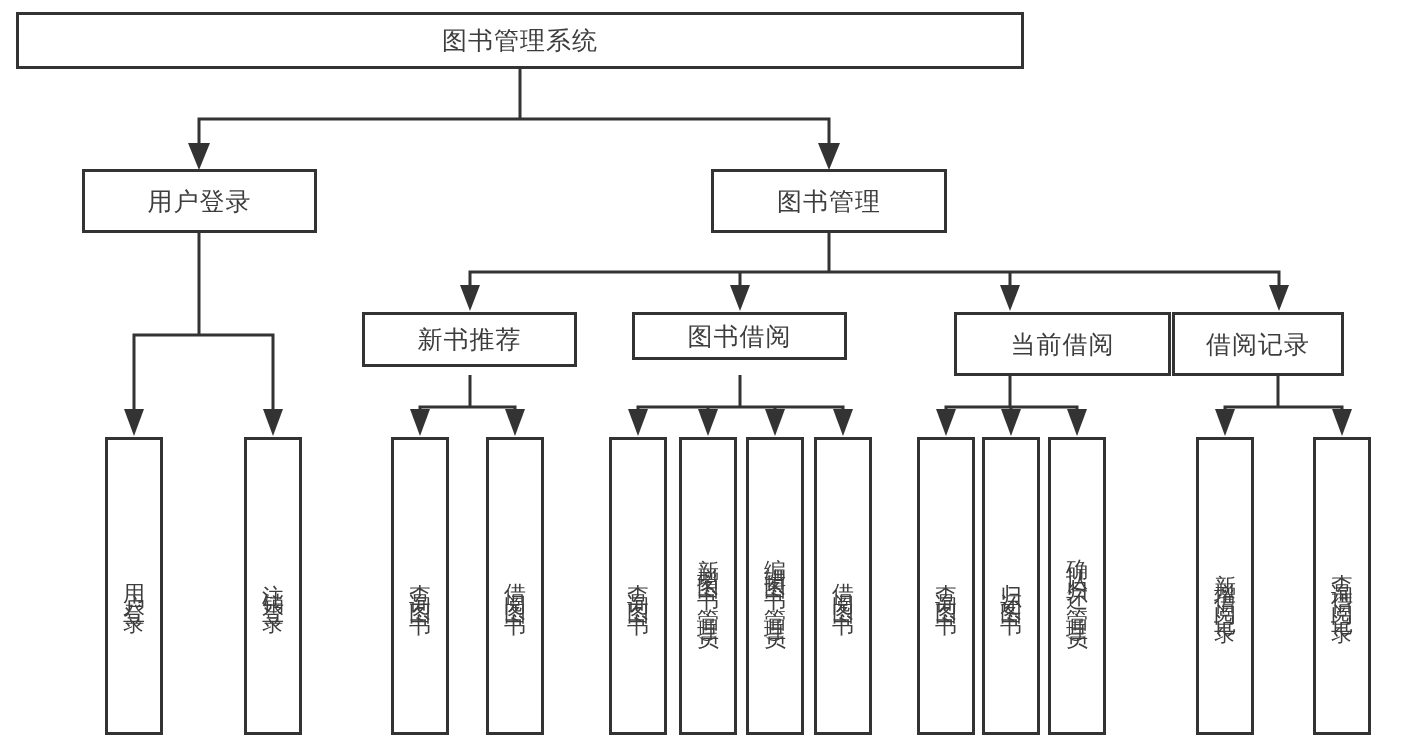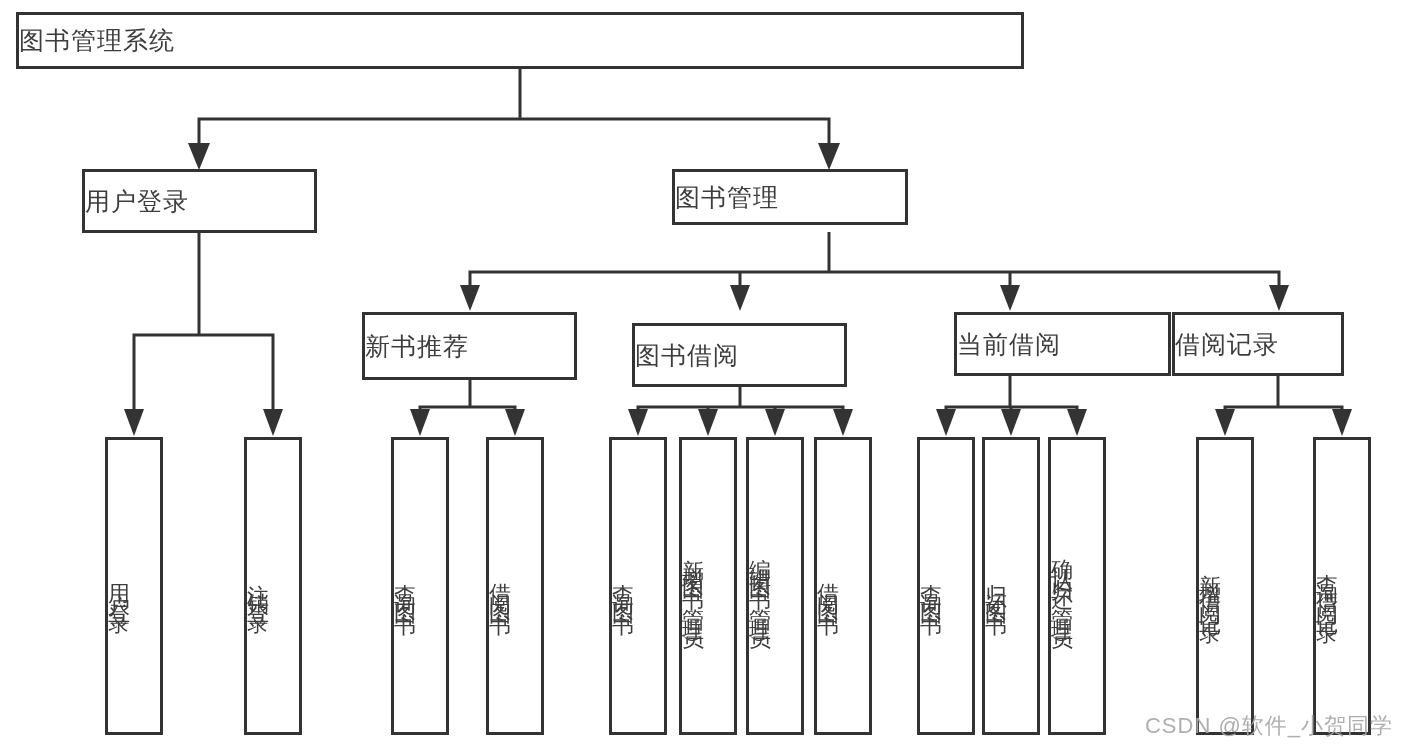--- a/index.html
+++ b/index.html
@@ -11,20 +11,21 @@
     overflow:hidden;
   }
   .wires{position:absolute;left:0;top:0;z-index:1;}
   .box{
     position:absolute;
     box-sizing:border-box;
     border:3px solid #333333;
     background:#ffffff;
     display:flex;
     align-items:center;
+    justify-content:center;
     color:#3d3d3d;
     z-index:2;
   }
   .h-box{font-size:25px;letter-spacing:1px;}
   .v-box span{
     writing-mode:vertical-rl;
     text-orientation:mixed;
     font-size:22px;
     letter-spacing:10px;
     line-height:1;
@@ -112,28 +113,28 @@
     </g>
   </svg>
 
   <div class="box h-box" style="left:16px;top:12px;width:1008px;height:57px">
     <span>图书管理系统</span>
   </div>
 
   <div class="box h-box" style="left:82px;top:169px;width:235px;height:64px">
     <span>用户登录</span>
   </div>
-  <div class="box h-box" style="left:672px;top:169px;width:236px;height:56px">
+  <div class="box h-box" style="left:711px;top:169px;width:236px;height:64px">
     <span>图书管理</span>
   </div>
 
-  <div class="box h-box" style="left:362px;top:312px;width:215px;height:68px">
+  <div class="box h-box" style="left:362px;top:312px;width:215px;height:55px">
     <span>新书推荐</span>
   </div>
-  <div class="box h-box" style="left:632px;top:323px;width:215px;height:64px">
+  <div class="box h-box" style="left:632px;top:312px;width:215px;height:48px">
     <span>图书借阅</span>
   </div>
   <div class="box h-box" style="left:954px;top:312px;width:217px;height:64px">
     <span>当前借阅</span>
   </div>
   <div class="box h-box" style="left:1172px;top:312px;width:172px;height:64px">
     <span>借阅记录</span>
   </div>
 
   <div class="box v-box" style="left:105px;top:437px;width:58px;height:298px">
@@ -173,15 +174,14 @@
     <span>确认归还（管理员）</span>
   </div>
 
   <div class="box v-box" style="left:1196px;top:437px;width:58px;height:298px">
     <span>新增借阅记录</span>
   </div>
   <div class="box v-box" style="left:1313px;top:437px;width:58px;height:298px">
     <span>查询借阅记录</span>
   </div>
 
-  <div class="watermark">CSDN @软件_小贺同学</div>
 
 </div>
 
 </body></html>

